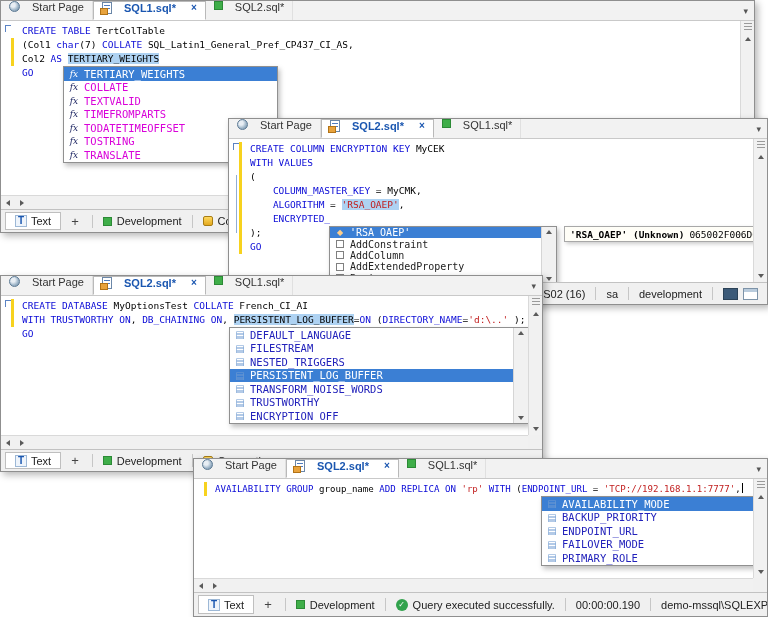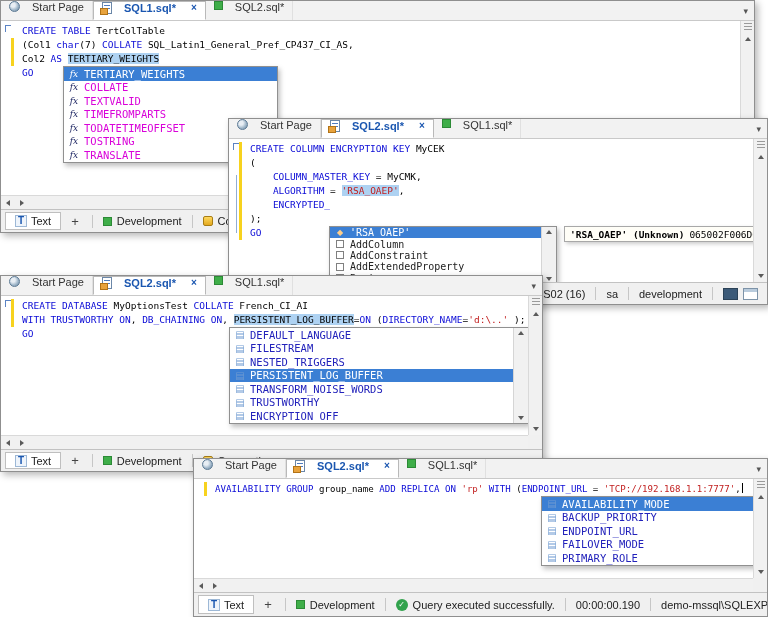--- a/index.html
+++ b/index.html
@@ -190,39 +190,40 @@
       <div class="tab">
         <span class="ic-green"></span>
         <span class="tlabel">SQL1.sql*</span>
       </div>
       <span class="tab-menu">▾</span>
     </div>
     <div class="code" style="left:0;top:20px;right:14px;bottom:22px">
       <span class="fold" style="left:4px;top:4px"></span>
       <span class="fline" style="left:7px;top:36px;height:58px"></span>
       <div class="cl mod"><span class="tk-kw">CREATE COLUMN ENCRYPTION KEY</span><span class="tk-pl"> MyCEK</span></div>
+      <div class="cl mod"><span class="tk-kw">WITH VALUES</span></div>
       <div class="cl mod"><span class="tk-pl">(</span></div>
       <div class="cl mod"><span class="tk-pl">    </span><span class="tk-kw">COLUMN_MASTER_KEY</span><span class="tk-pl"> = MyCMK,</span></div>
       <div class="cl mod"><span class="tk-pl">    </span><span class="tk-kw">ALGORITHM</span><span class="tk-pl"> = </span><span class="tk-selstr">'RSA_OAEP'</span><span class="tk-pl">,</span></div>
       <div class="cl mod"><span class="tk-pl">    </span><span class="tk-kw">ENCRYPTED_</span></div>
       <div class="cl mod"><span class="tk-pl">);</span></div>
       <div class="cl mod"><span class="tk-kw">GO</span></div>
       <div class="ac ac-mix small" style="left:100px;top:87px;width:228px">
         <div class="ac-list">
             <div class="ac-row sel">
               <span class="ic ic-value">◆</span>
               <span class="ac-label">'RSA_OAEP'</span>
             </div>
             <div class="ac-row">
               <span class="ic ic-check"></span>
+              <span class="ac-label">AddConstraint</span>
+            </div>
+            <div class="ac-row">
+              <span class="ic ic-check"></span>
               <span class="ac-label">AddColumn</span>
-            </div>
-            <div class="ac-row">
-              <span class="ic ic-check"></span>
-              <span class="ac-label">AddConstraint</span>
             </div>
             <div class="ac-row">
               <span class="ic ic-check"></span>
               <span class="ac-label">AddExtendedProperty</span>
             </div>
             <div class="ac-row">
               <span class="ic ic-check"></span>
               <span class="ac-label">Begin</span>
             </div>
           </div>

